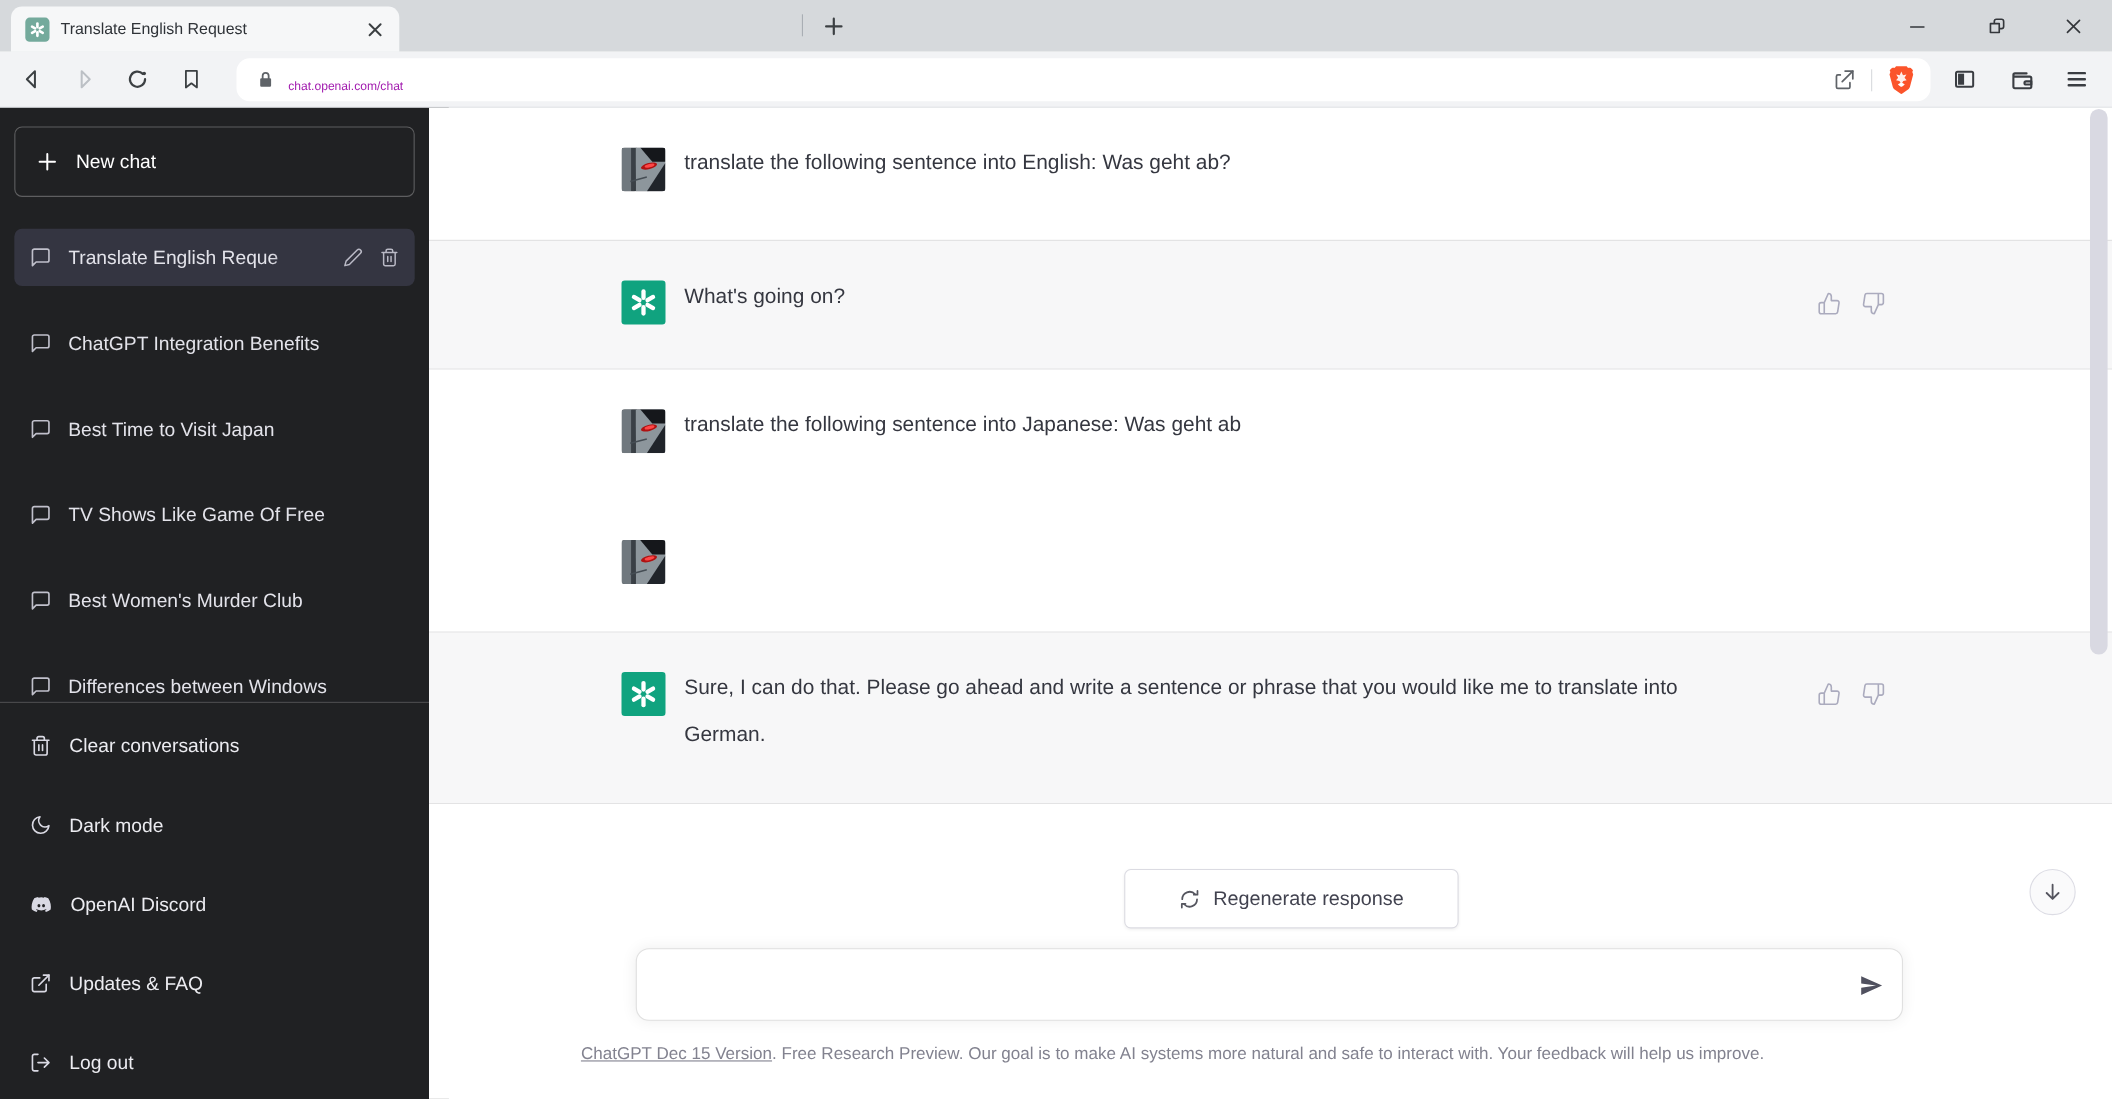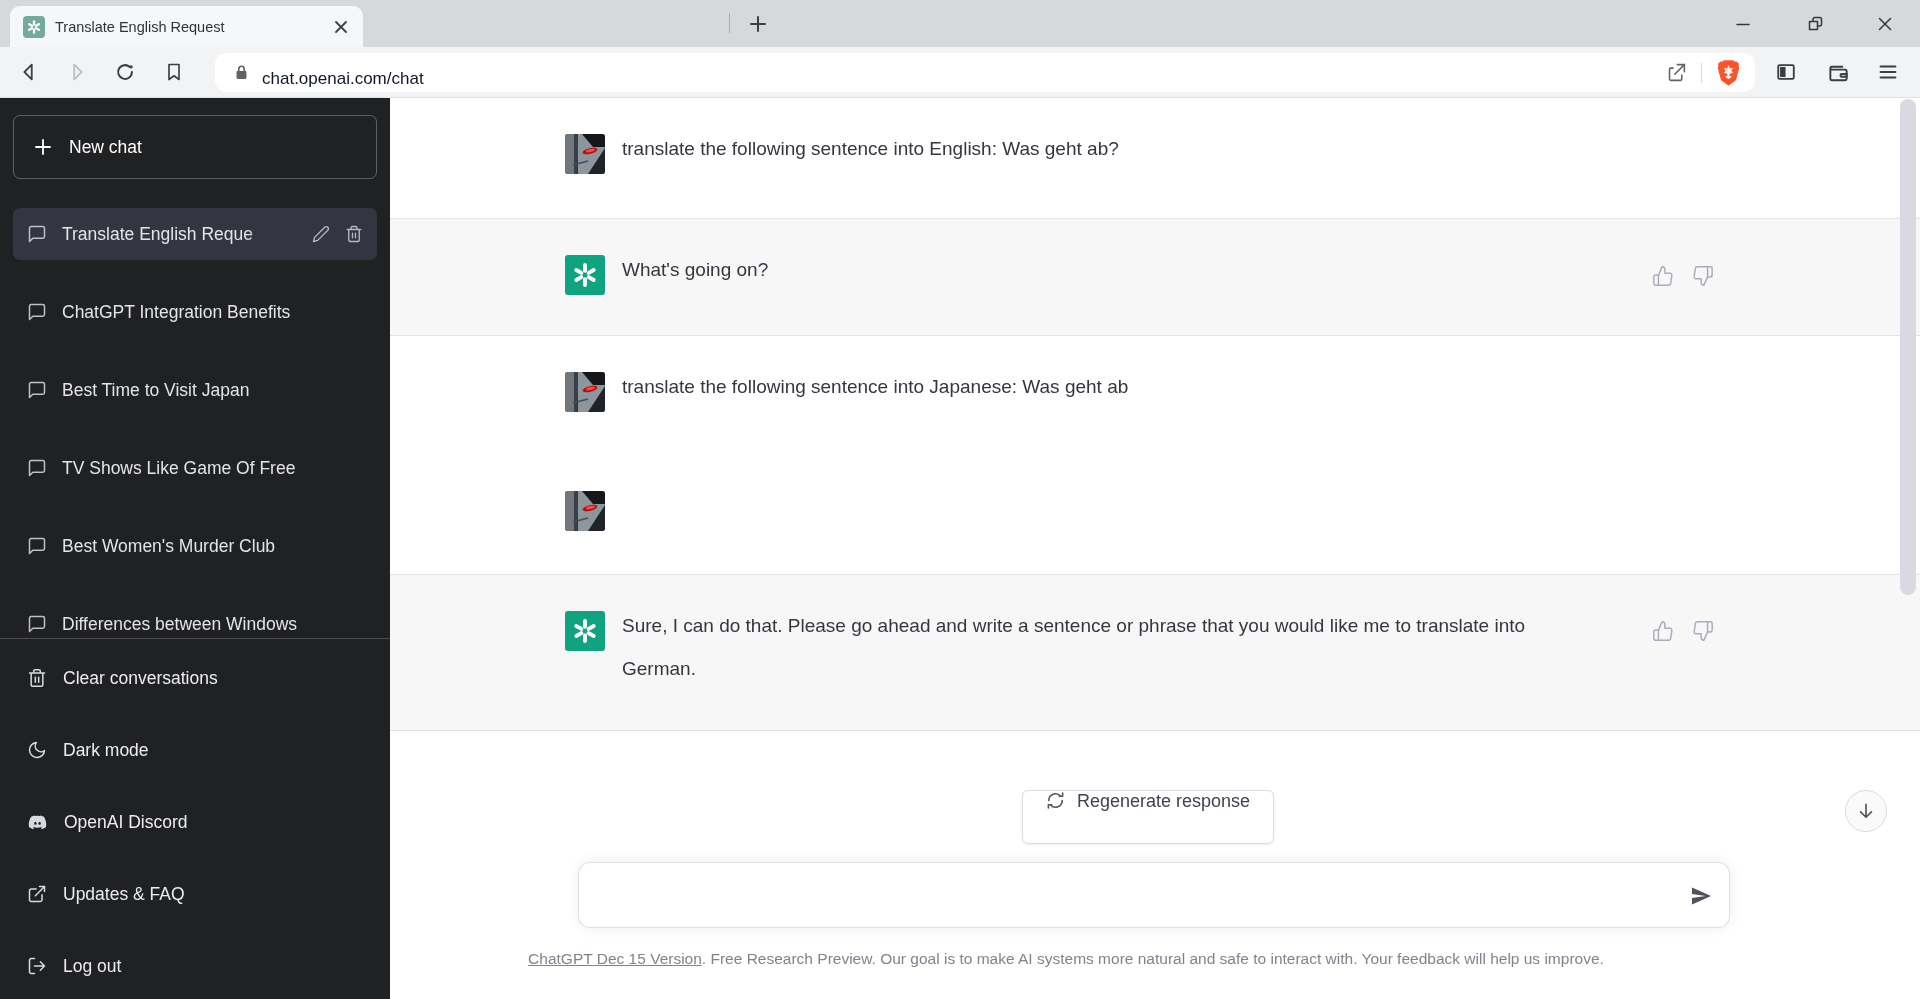--- a/index.html
+++ b/index.html
@@ -25,21 +25,21 @@
   .newtab{position:absolute;left:742px;top:8px;width:31px;height:31px;border-radius:50%;
     display:flex;align-items:center;justify-content:center;color:#3c4043;}
   .winbtn{position:absolute;top:0;width:54px;height:47px;display:flex;align-items:center;justify-content:center;color:#34373b;}
   #win-min{left:1716px;} #win-restore{left:1788px;} #win-close{left:1858px;}
 
   #toolbar{position:absolute;left:0;top:47px;width:1920px;height:51px;background:#f2f3f5;border-bottom:1px solid #dee0e3;}
   .navbtn{position:absolute;top:53px;width:38px;height:38px;display:flex;align-items:center;justify-content:center;color:#3c4043;}
   #nav-back{left:10px;} #nav-fwd{left:58px;color:#bcc0c5;} #nav-reload{left:106px;} #nav-bookmark{left:155px;}
   #addressbar{position:absolute;left:215px;top:53px;width:1540px;height:39px;background:#fff;border-radius:12px;
     display:flex;align-items:center;padding:0 14px 0 18px;}
-  #url{margin-left:12px;font-size:17px;color:#0f172a;margin-top:12px;}
+  #url{margin-left:12px;font-size:11px;color:#a21caf;margin-top:12px;}
   .abar-right{margin-left:auto;display:flex;align-items:center;color:#5f6368;}
   .abar-sep{width:1px;height:20px;background:#d7dadd;margin:0 14px;}
   .toolbtn{position:absolute;top:53px;width:40px;height:38px;display:flex;align-items:center;justify-content:center;color:#3a3d42;}
   #btn-sidepanel{left:1766px;} #btn-wallet{left:1818px;} #btn-menu{left:1868px;}
 
   
   #sidebar{position:absolute;left:0;top:98px;width:408px;height:901px;background:#202123;color:#ececf1;}
   #newchat{position:absolute;left:13px;top:17px;width:364px;height:64px;border:1px solid rgba(255,255,255,.28);
     border-radius:7px;display:flex;align-items:center;padding:0 20px;gap:17px;font-size:17.5px;color:#fff;cursor:pointer;}
   #convs{position:absolute;left:13px;top:110px;width:364px;}
@@ -59,22 +59,22 @@
   
   #chat{position:absolute;left:390px;top:98px;width:1530px;height:901px;background:#fff;}
   .row{position:relative;display:flex;padding:36px 0 0 175px;}
   .row.assistant{background:#f7f7f8;border-top:1px solid rgba(0,0,0,.08);border-bottom:1px solid rgba(0,0,0,.08);}
   .avatar{width:40px;height:40px;border-radius:3px;flex:0 0 auto;overflow:hidden;}
   .avatar.bot{background:#10a37f;display:flex;align-items:center;justify-content:center;}
   .msg{margin-left:17px;font-size:19px;line-height:43px;color:#353740;max-width:980px;margin-top:-7px;}
   .feedback{position:absolute;top:46px;right:206px;display:flex;gap:18px;color:#ababbe;}
   .fb-btn{display:flex;cursor:pointer;}
 
-  #regen{position:absolute;left:1022px;top:790px;width:252px;height:54px;background:#fff;border:1px solid #dbdbe2;
-    border-radius:6px;display:flex;justify-content:center;gap:12px;font-size:18px;color:#41424f;
+  #regen{position:absolute;left:1022px;top:790px;width:304px;height:54px;background:#fff;border:1px solid #dbdbe2;
+    border-radius:6px;display:flex;align-items:center;justify-content:center;gap:12px;font-size:18px;color:#41424f;
     box-shadow:0 1px 3px rgba(0,0,0,.06);cursor:pointer;}
   #scrolldown{position:absolute;left:1845px;top:790px;width:42px;height:42px;border-radius:50%;
     background:#fafafb;border:1px solid #dcdce4;display:flex;align-items:center;justify-content:center;color:#55555f;cursor:pointer;}
   #composer{position:absolute;left:578px;top:862px;width:1152px;height:66px;background:#fff;
     border:1px solid rgba(0,0,0,.12);border-radius:12px;box-shadow:0 0 14px rgba(0,0,0,.07);}
   #composer textarea{width:100%;height:100%;border:none;outline:none;resize:none;background:transparent;
     padding:20px 56px 20px 20px;font-size:18px;font-family:"Liberation Sans", sans-serif;color:#353740;}
   #sendbtn{position:absolute;right:14px;top:19px;width:28px;height:28px;color:#50515f;display:flex;
     align-items:center;justify-content:center;cursor:pointer;}
   #footer{position:absolute;left:390px;top:950px;width:1352px;text-align:center;font-size:15.5px;color:#82828f;}

